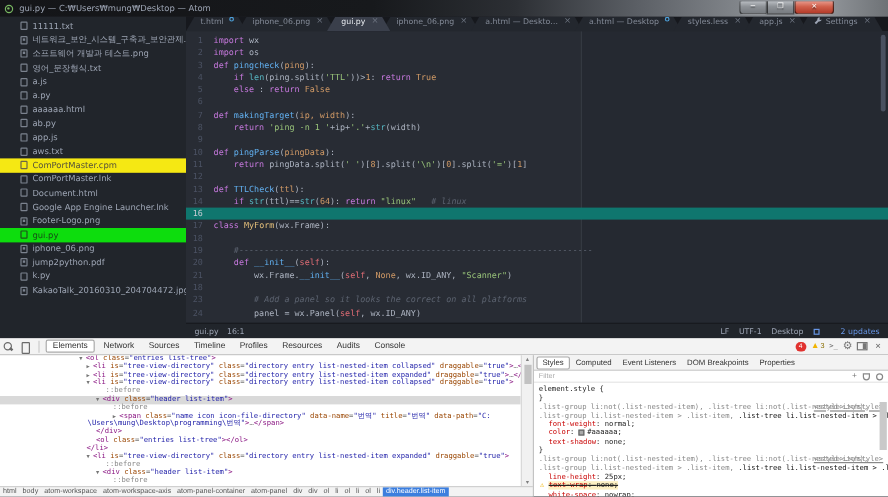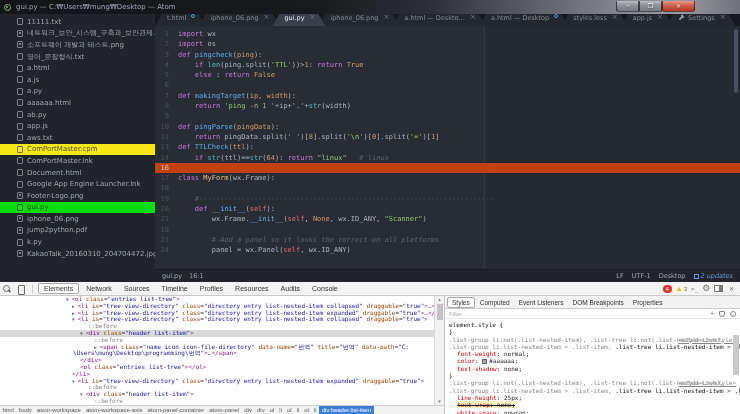--- a/index.html
+++ b/index.html
@@ -44,34 +44,34 @@
   .tab .dot { width:4px; height:4px; border:1px solid #4d9fd8; border-radius:50%; }
   .tab svg { margin-right:3px; }
 
   
   #editor { position:absolute; left:155px; top:26px; width:585px; height:243px; background:#282c34; overflow:hidden;
             font-family:"DejaVu Sans Mono","Liberation Mono",monospace; font-size:7px; }
   #wrap-guide { position:absolute; left:329px; top:0; width:1px; height:243px; background:rgba(171,178,191,.10); }
   #wrap-shade { position:absolute; left:330px; top:0; width:255px; height:243px; background:rgba(0,0,0,.05); }
   #code-lines { position:absolute; left:0; top:3px; width:585px; }
   .crow { height:10.3px; line-height:10.3px; display:flex; white-space:pre; }
-  .crow.active { background:#c2410c; }
+  .crow.active { background:#0f766e; }
   .crow .ln { flex:0 0 23px; text-align:right; padding-right:9px; color:#4b5263; }
   .crow.active .ln { color:#c8ccd4; }
   .tok-k{color:#c678dd} .tok-f{color:#61afef} .tok-s{color:#98c379} .tok-n{color:#d19a66}
   .tok-c{color:#5c6370;font-style:italic} .tok-y{color:#e5c07b} .tok-b{color:#56b6c2}
   .tok-o{color:#abb2bf} .tok-r{color:#e06c75}
   #ed-scrollbar { position:absolute; right:2px; top:3px; width:4px; height:64px; border-radius:2px; background:#4a5160; }
 
   
   #statusbar { position:absolute; left:155px; top:269px; width:585px; height:13px; background:#21252b;
     border-top:1px solid #181a1f; display:flex; align-items:center; font-size:6.5px; color:#9da5b4; padding:0 7px; }
   #statusbar .sp { margin-right:7px; }
   #status-right { margin-left:auto; display:flex; align-items:center; gap:8px; }
-  #status-updates { color:#6796e6; display:flex; align-items:center; gap:2px;font-style:italic;}
+  #status-updates { color:#6796e6; display:flex; align-items:center; gap:18px;}
   #status-updates .pkg { width:5px; height:5px; border:1px solid #6796e6; }
 
   
   #devtools { position:absolute; left:0; top:282px; width:740px; height:132px; background:#fff;
     font-family:"Liberation Sans","DejaVu Sans",sans-serif; }
   #dt-toolbar { position:absolute; left:0; top:0; width:740px; height:14px; background:#f3f3f3;
     border-bottom:1px solid #c9c9c9; display:flex; align-items:center; font-size:7px; color:#333; }
   .dt-icon { width:10px; height:10px; margin:0 2px; position:relative; }
   #inspect-icon::before{content:"";position:absolute;left:1px;top:1px;width:5px;height:5px;border:1px solid #6a6a6a;border-radius:50%;}
   #inspect-icon::after{content:"";position:absolute;left:6px;top:6px;width:3px;height:1.5px;background:#6a6a6a;transform:rotate(45deg);}
@@ -158,24 +158,20 @@
       <div class="titem">
         <span class="ticon media"></span>
         <span>소프트웨어 개발과 테스트.png</span>
       </div>
       <div class="titem">
         <span class="ticon"></span>
         <span>영어_문장형식.txt</span>
       </div>
       <div class="titem">
         <span class="ticon"></span>
-        <span>a.html</span>
-      </div>
-      <div class="titem">
-        <span class="ticon"></span>
         <span>a.js</span>
       </div>
       <div class="titem">
         <span class="ticon"></span>
         <span>a.py</span>
       </div>
       <div class="titem">
         <span class="ticon"></span>
         <span>aaaaaa.html</span>
       </div>
@@ -283,20 +279,21 @@
         <div class="crow"><span class="ln">2</span><span><span class="tok-k">import</span><span class="tok-o"> os</span></span></div>
         <div class="crow"><span class="ln">3</span><span><span class="tok-k">def</span><span class="tok-f"> pingcheck</span><span class="tok-o">(</span><span class="tok-n">ping</span><span class="tok-o">):</span></span></div>
         <div class="crow"><span class="ln">4</span><span><span class="tok-o">    </span><span class="tok-k">if</span><span class="tok-o"> </span><span class="tok-b">len</span><span class="tok-o">(ping.split(</span><span class="tok-s">'TTL'</span><span class="tok-o">))&gt;</span><span class="tok-n">1</span><span class="tok-o">: </span><span class="tok-k">return</span><span class="tok-o"> </span><span class="tok-n">True</span></span></div>
         <div class="crow"><span class="ln">5</span><span><span class="tok-o">    </span><span class="tok-k">else</span><span class="tok-o"> : </span><span class="tok-k">return</span><span class="tok-o"> </span><span class="tok-n">False</span></span></div>
         <div class="crow"><span class="ln">6</span><span></span></div>
         <div class="crow"><span class="ln">7</span><span><span class="tok-k">def</span><span class="tok-f"> makingTarget</span><span class="tok-o">(</span><span class="tok-n">ip, width</span><span class="tok-o">):</span></span></div>
         <div class="crow"><span class="ln">8</span><span><span class="tok-o">    </span><span class="tok-k">return</span><span class="tok-o"> </span><span class="tok-s">'ping -n 1 '</span><span class="tok-o">+ip+</span><span class="tok-s">'.'</span><span class="tok-o">+</span><span class="tok-b">str</span><span class="tok-o">(width)</span></span></div>
         <div class="crow"><span class="ln">9</span><span></span></div>
         <div class="crow"><span class="ln">10</span><span><span class="tok-k">def</span><span class="tok-f"> pingParse</span><span class="tok-o">(</span><span class="tok-n">pingData</span><span class="tok-o">):</span></span></div>
         <div class="crow"><span class="ln">11</span><span><span class="tok-o">    </span><span class="tok-k">return</span><span class="tok-o"> pingData.split(</span><span class="tok-s">' '</span><span class="tok-o">)[</span><span class="tok-n">8</span><span class="tok-o">].split(</span><span class="tok-s">'\n'</span><span class="tok-o">)[</span><span class="tok-n">0</span><span class="tok-o">].split(</span><span class="tok-s">'='</span><span class="tok-o">)[</span><span class="tok-n">1</span><span class="tok-o">]</span></span></div>
+        <div class="crow"><span class="ln">12</span><span></span></div>
         <div class="crow"><span class="ln">13</span><span><span class="tok-k">def</span><span class="tok-f"> TTLCheck</span><span class="tok-o">(</span><span class="tok-n">ttl</span><span class="tok-o">):</span></span></div>
         <div class="crow"><span class="ln">14</span><span><span class="tok-o">    </span><span class="tok-k">if</span><span class="tok-o"> </span><span class="tok-b">str</span><span class="tok-o">(ttl)==</span><span class="tok-b">str</span><span class="tok-o">(</span><span class="tok-n">64</span><span class="tok-o">): </span><span class="tok-k">return</span><span class="tok-o"> </span><span class="tok-s">"linux"</span><span class="tok-o">   </span><span class="tok-c"># linux</span></span></div>
         <div class="crow active"><span class="ln">16</span><span></span></div>
         <div class="crow"><span class="ln">17</span><span><span class="tok-k">class</span><span class="tok-o"> </span><span class="tok-y">MyForm</span><span class="tok-o">(wx.Frame):</span></span></div>
         <div class="crow"><span class="ln">18</span><span></span></div>
         <div class="crow"><span class="ln">19</span><span><span class="tok-o">    </span><span class="tok-c">#----------------------------------------------------------------------</span></span></div>
         <div class="crow"><span class="ln">20</span><span><span class="tok-o">    </span><span class="tok-k">def</span><span class="tok-o"> </span><span class="tok-f">__init__</span><span class="tok-o">(</span><span class="tok-r">self</span><span class="tok-o">):</span></span></div>
         <div class="crow"><span class="ln">21</span><span><span class="tok-o">        wx.Frame.</span><span class="tok-f">__init__</span><span class="tok-o">(</span><span class="tok-r">self</span><span class="tok-o">, </span><span class="tok-n">None</span><span class="tok-o">, wx.ID_ANY, </span><span class="tok-s">"Scanner"</span><span class="tok-o">)</span></span></div>
         <div class="crow"><span class="ln">18</span><span></span></div>
         <div class="crow"><span class="ln">23</span><span><span class="tok-o">        </span><span class="tok-c"># Add a panel so it looks the correct on all platforms</span></span></div>

